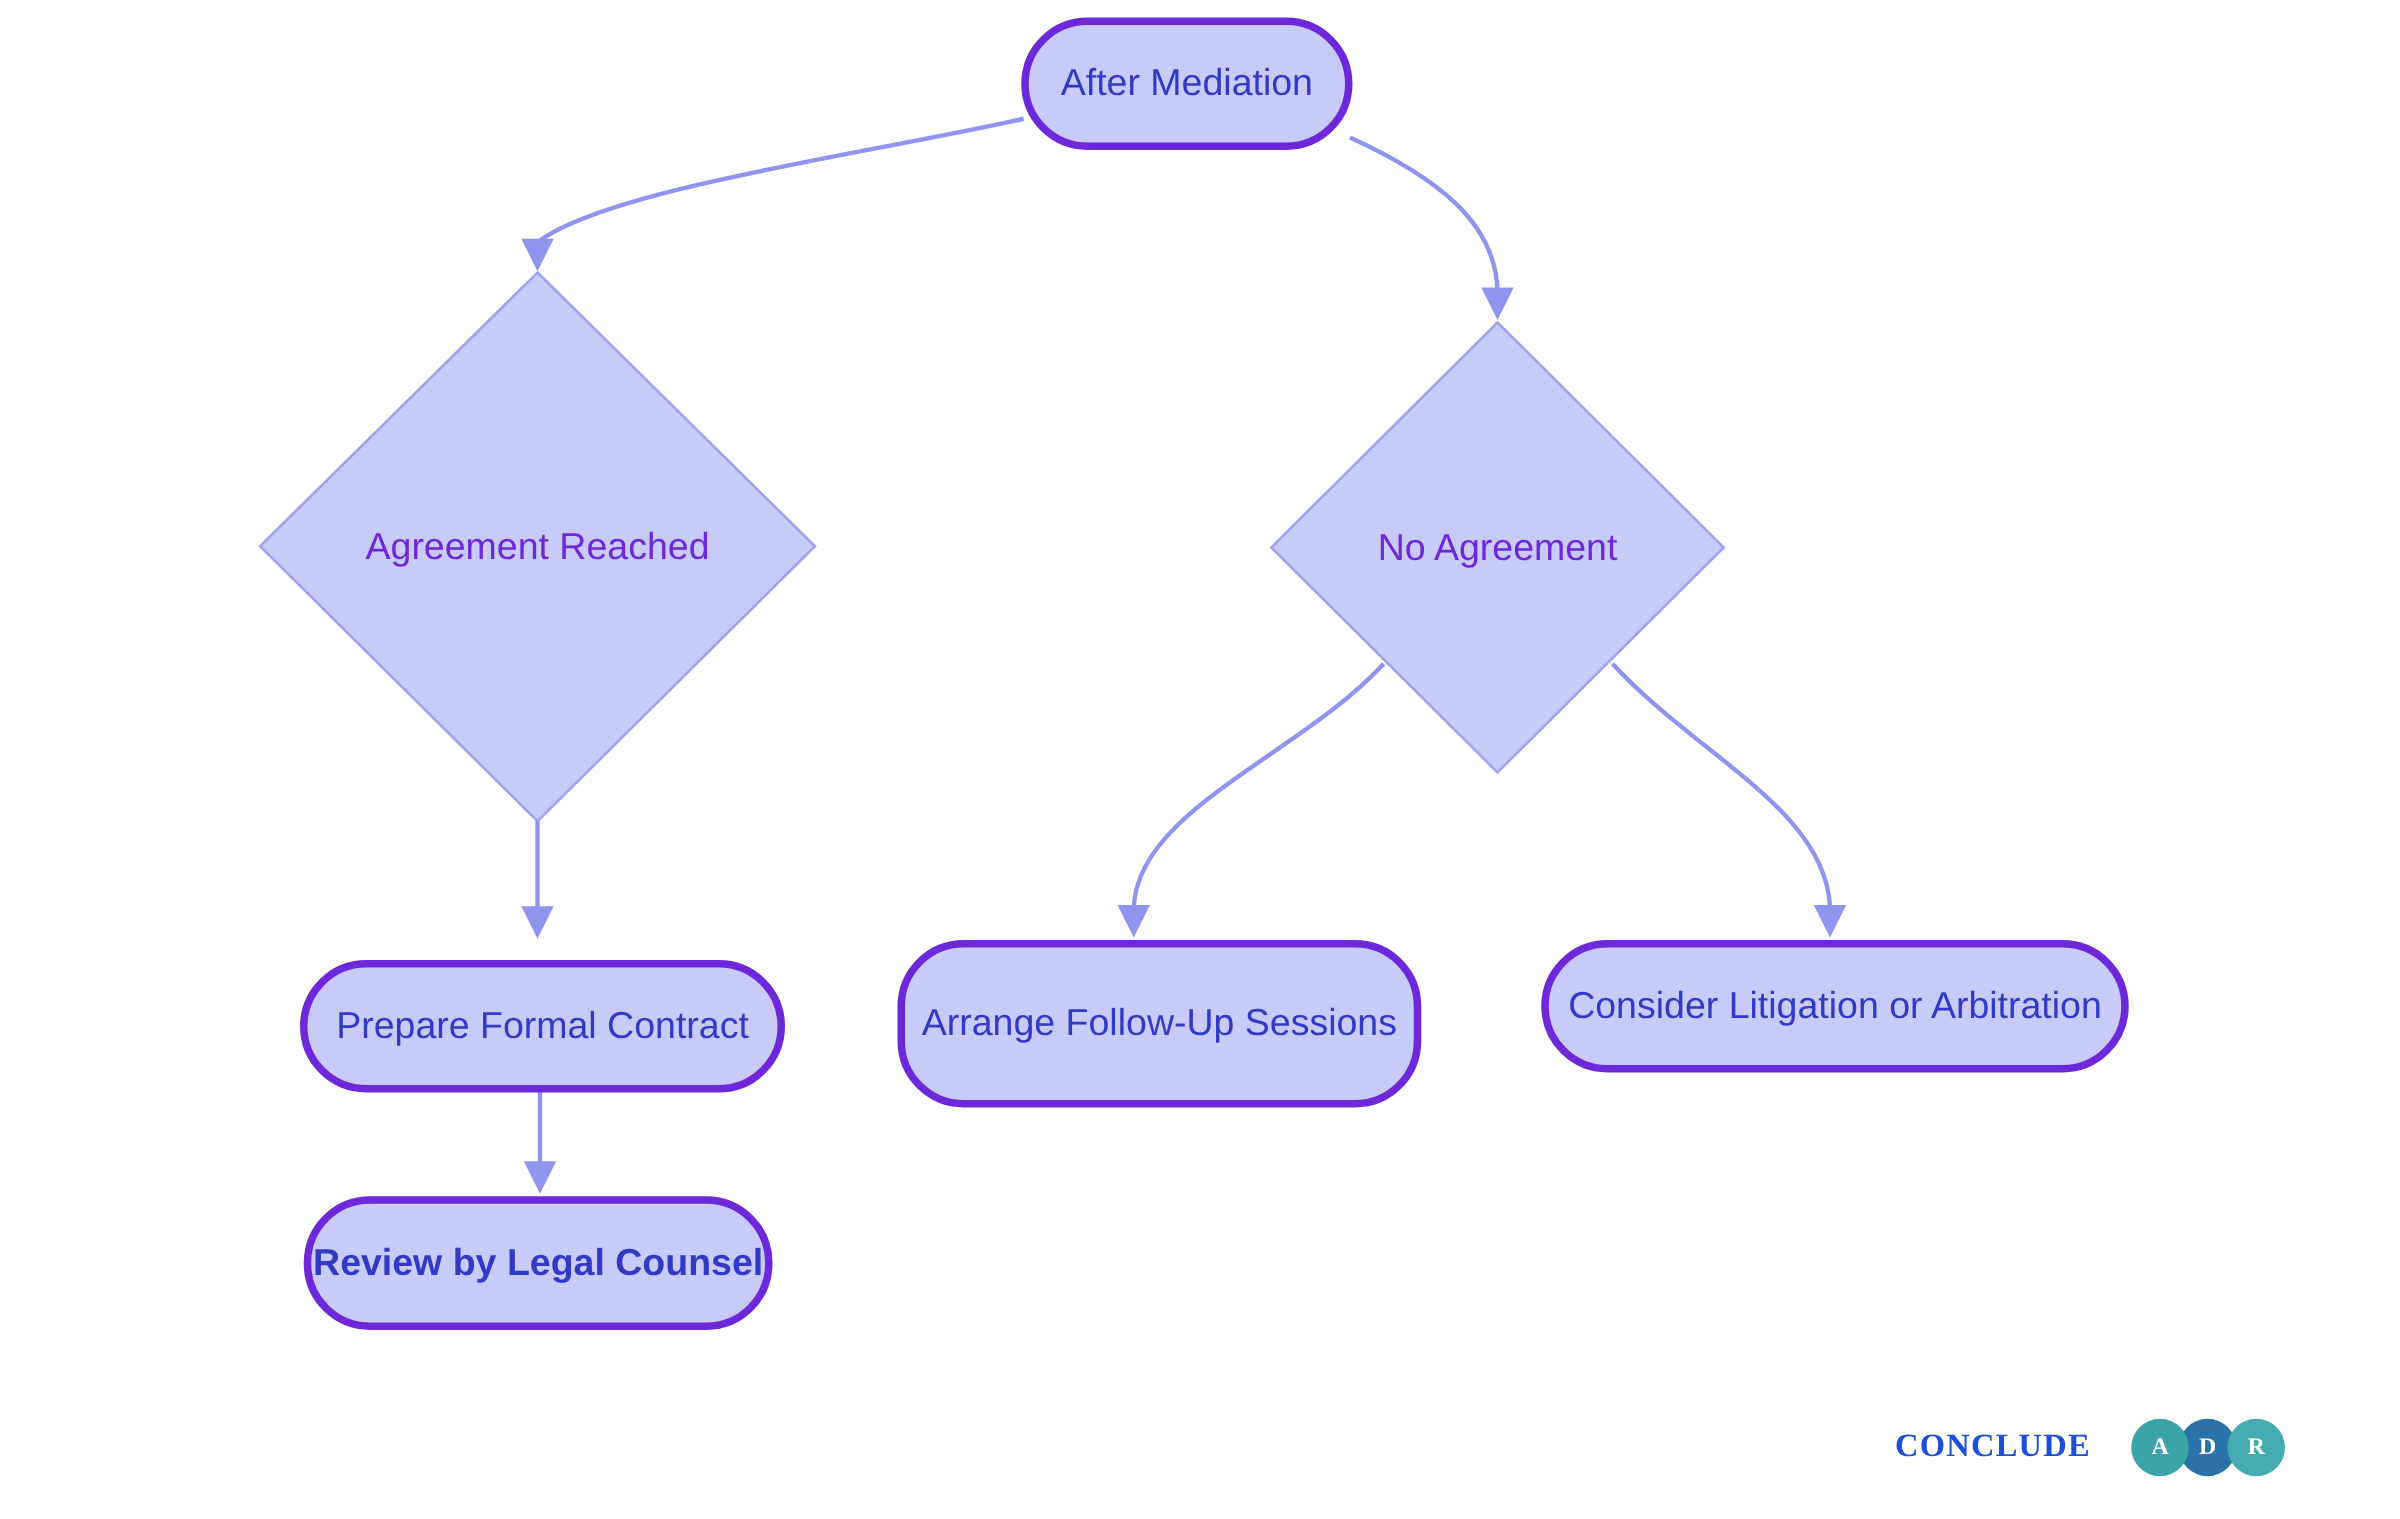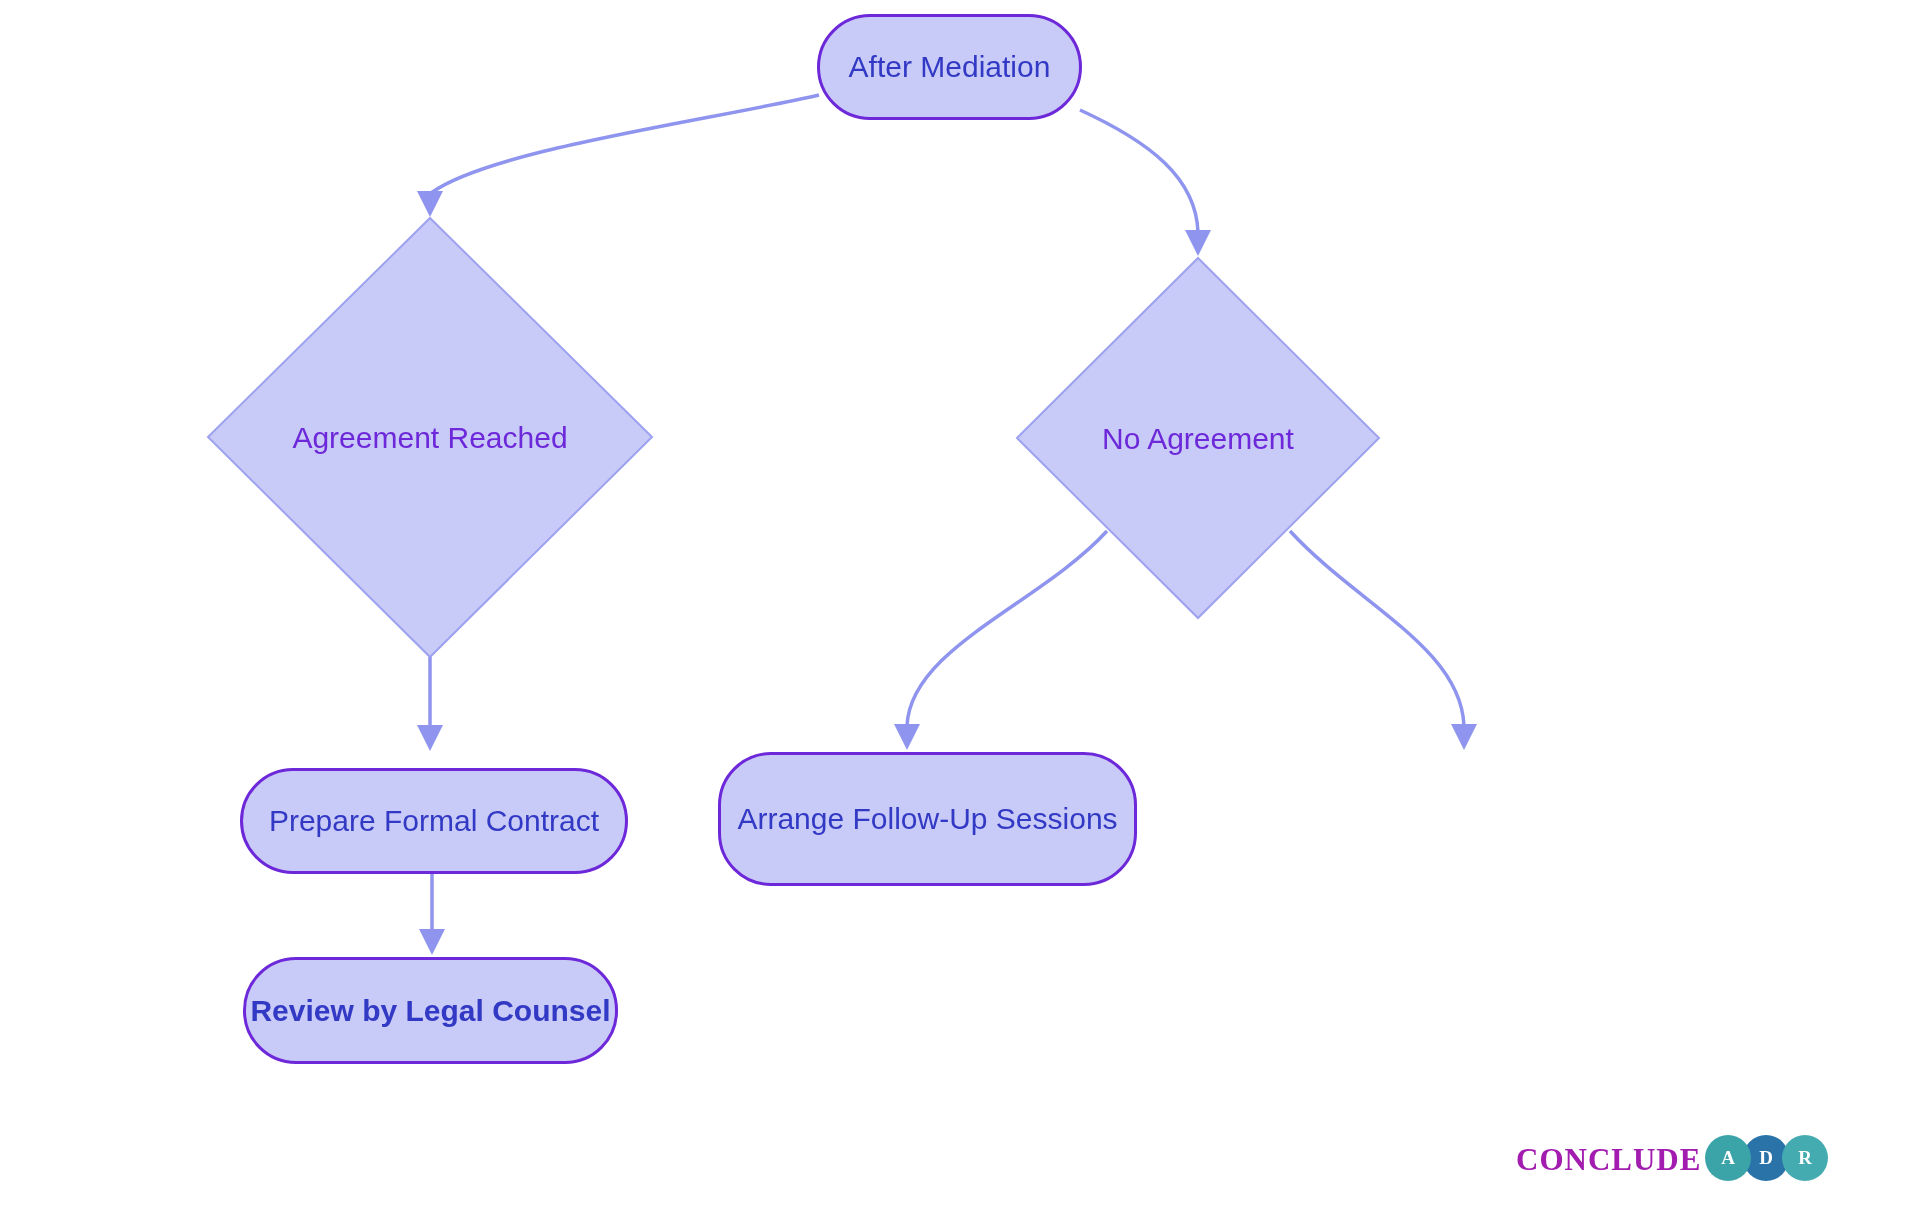--- a/index.html
+++ b/index.html
@@ -9,42 +9,42 @@
     background:#ffffff;
     overflow:hidden;
     font-family:"Liberation Sans", sans-serif;
   }
   .edges-layer{position:absolute;left:0;top:0;width:1920px;height:1215px;}
   .node{
     position:absolute;
     box-sizing:border-box;
     display:flex;align-items:center;justify-content:center;
     background:#c8caf7;
-    border:3px solid #6d28d9;
+    border:6px solid #6d28d9;
     color:#3239c4;
     font-size:30px;
     text-align:center;
     border-radius:53px;
   }
   .diamond-label{
     position:absolute;
     transform:translate(-50%,-50%);
     color:#6d28d9;
     font-size:30px;
     white-space:nowrap;
     text-align:center;
   }
   .logo{position:absolute;left:1506px;top:1128px;width:330px;height:62px;}
   .logo-wordmark{
     position:absolute;left:10px;top:14px;
     font-family:"Liberation Serif", serif;
     font-weight:bold;
-    font-size:31px;
+    font-size:26px;
     letter-spacing:1px;
-    color:#a21caf;
+    color:#1d4ed8;
     white-space:nowrap;
   }
   .logo-circle{
     position:absolute;top:7px;
     width:46px;height:46px;border-radius:50%;
     display:flex;align-items:center;justify-content:center;
     font-family:"Liberation Serif", serif;
     font-weight:bold;
     font-size:19px;
     color:#ffffff;
@@ -87,20 +87,23 @@
   </div>
 
   <div class="node" style="left:240px;top:768px;width:388px;height:106px;">
     <span>Prepare Formal Contract</span>
   </div>
 
   <div class="node" style="left:718px;top:752px;width:419px;height:134px;">
     <span>Arrange Follow-Up Sessions</span>
   </div>
 
+  <div class="node" style="left:1233px;top:752px;width:470px;height:106px;">
+    <span>Consider Litigation or Arbitration</span>
+  </div>
 
   <div class="node" style="left:243px;top:957px;width:375px;height:107px;font-weight:bold;">
     <span>Review by Legal Counsel</span>
   </div>
 
   <div class="diamond-label" style="left:430px;top:438px;">Agreement Reached</div>
 
   <div class="diamond-label" style="left:1198px;top:439px;">No Agreement</div>
 
   <div class="logo">

